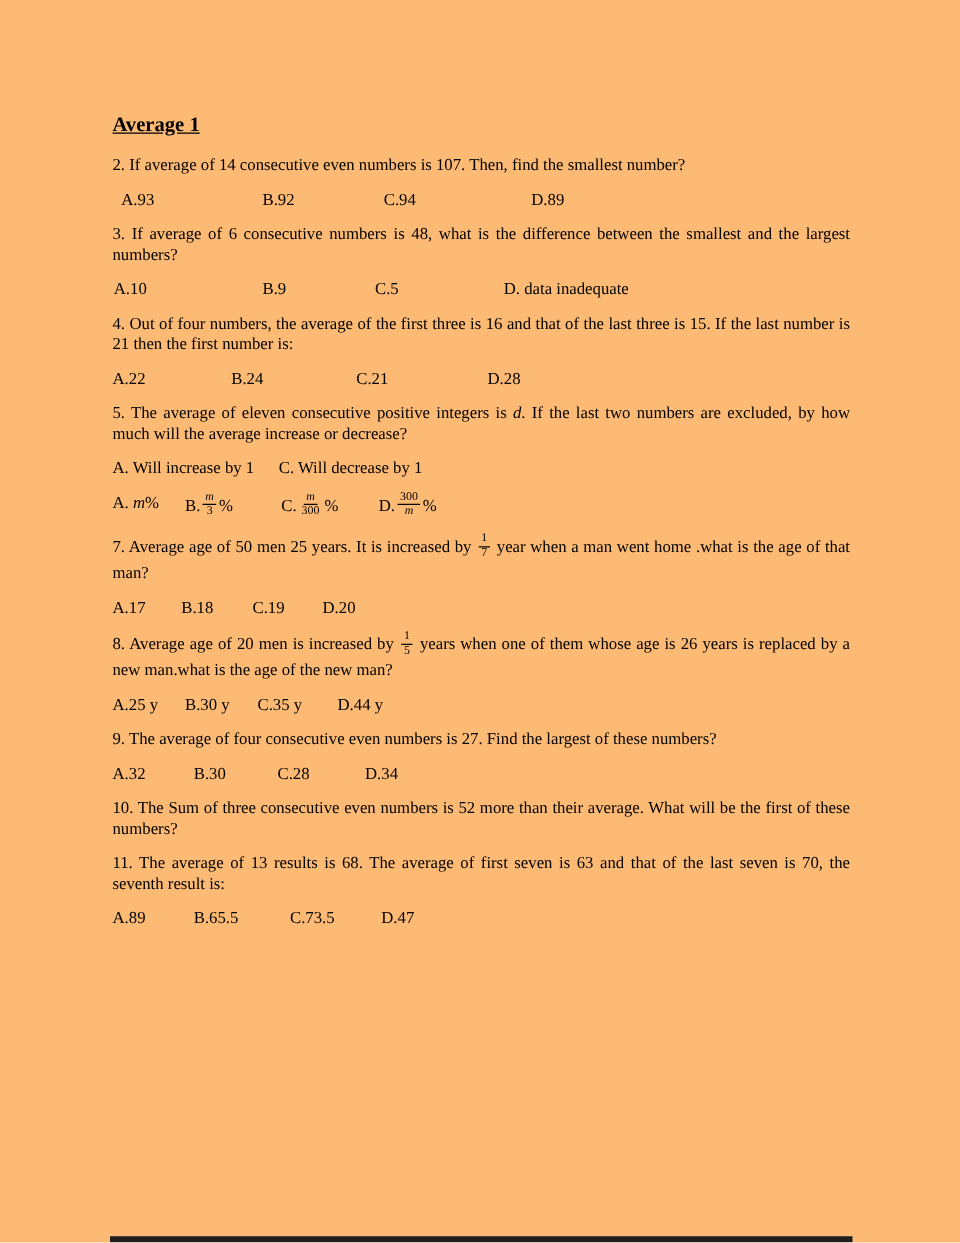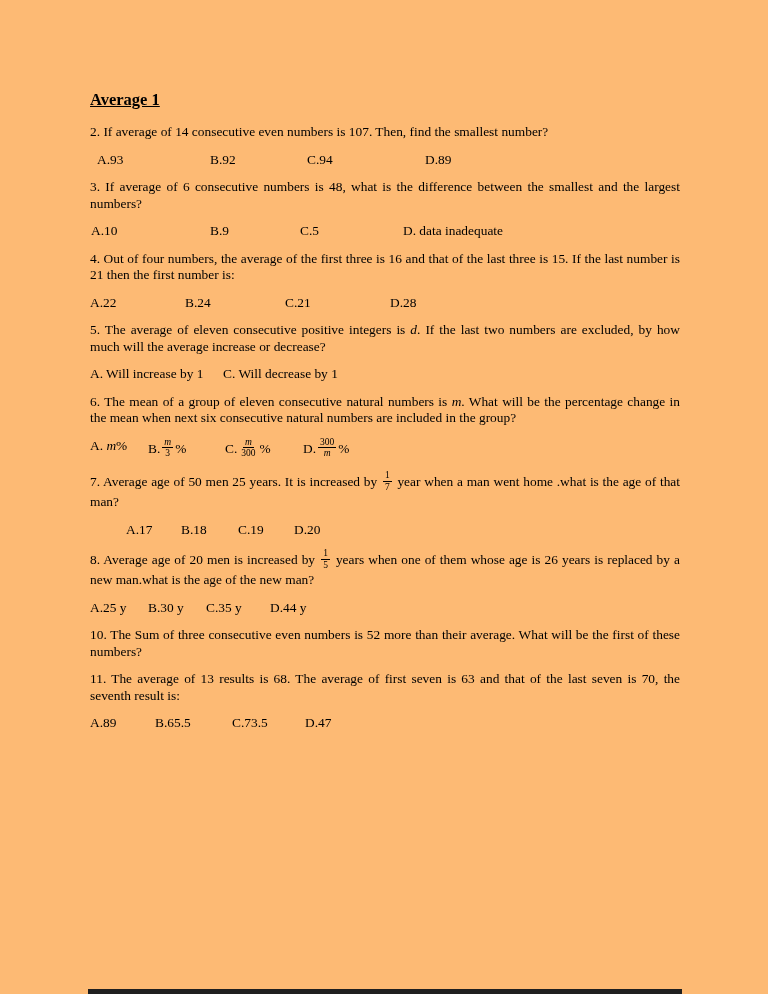--- a/index.html
+++ b/index.html
@@ -90,45 +90,48 @@
         </div>
         <div class="question">
           <p class="q-text"><span>4. Out of four numbers, the average of the first three is 16 and that of the last three is 15. If the last number is 21 then the first number is:</span></p>
           <p class="q-opts"><span class="opt" style="width: 95px;"><span>A.22</span></span><span class="opt" style="width: 100px;"><span>B.24</span></span><span class="opt" style="width: 105px;"><span>C.21</span></span><span class="opt"><span>D.28</span></span></p>
         </div>
         <div class="question">
           <p class="q-text"><span>5. The average of eleven consecutive positive integers is </span><span class="it">d</span><span>. If the last two numbers are excluded, by how much will the average increase or decrease?</span></p>
           <p class="q-opts"><span class="opt" style="width: 133px;"><span>A. Will increase by 1</span></span><span class="opt"><span>C. Will decrease by 1</span></span></p>
         </div>
         <div class="question">
-          <p class="q-text"><span>6. The mean of a group of eleven consecutive natural numbers is </span><span class="it">m</span><span>. What will be the percentage change in the mean when next six consecutive natural numbers are included in the group?</span></p>
           <p class="q-opts"><span class="opt" style="width: 58px;"><span>A. </span><span class="it">m</span><span>%</span></span><span class="opt" style="width: 77px;"><span>B.</span><span class="frac">
                 <span class="fnum it">m</span>
                 <span class="fden">3</span>
               </span><span>%</span></span><span class="opt" style="width: 78px;"><span>C.</span><span class="frac">
                 <span class="fnum it">m</span>
                 <span class="fden">300</span>
               </span><span>%</span></span><span class="opt"><span>D.</span><span class="frac">
                 <span class="fnum">300</span>
                 <span class="fden it">m</span>
               </span><span>%</span></span></p>
         </div>
         <div class="question">
           <p class="q-text"><span>7. Average age of 50 men 25 years. It is increased by </span><span class="frac">
               <span class="fnum">1</span>
               <span class="fden">7</span>
             </span><span> year when a man went home .what is the age of that man?</span></p>
-          <p class="q-opts"><span class="opt" style="width: 55px; margin-left: 36px;"><span>A.17</span></span><span class="opt" style="width: 57px;"><span>B.18</span></span><span class="opt" style="width: 56px;"><span>C.19</span></span><span class="opt"><span>D.20</span></span></p>
+          <p class="q-opts"><span class="opt" style="width: 55px;"><span>A.17</span></span><span class="opt" style="width: 57px;"><span>B.18</span></span><span class="opt" style="width: 56px;"><span>C.19</span></span><span class="opt"><span>D.20</span></span></p>
         </div>
         <div class="question">
           <p class="q-text"><span>8. Average age of 20 men is increased by </span><span class="frac">
               <span class="fnum">1</span>
               <span class="fden">5</span>
             </span><span> years when one of them whose age is 26 years is replaced by a new man.what is the age of the new man?</span></p>
           <p class="q-opts"><span class="opt" style="width: 58px;"><span>A.25 y</span></span><span class="opt" style="width: 58px;"><span>B.30 y</span></span><span class="opt" style="width: 64px;"><span>C.35 y</span></span><span class="opt"><span>D.44 y</span></span></p>
+        </div>
+        <div class="question">
+          <p class="q-text"><span>9. The average of four consecutive even numbers is 27. Find the largest of these numbers?</span></p>
+          <p class="q-opts"><span class="opt" style="width: 65px;"><span>A.32</span></span><span class="opt" style="width: 67px;"><span>B.30</span></span><span class="opt" style="width: 70px;"><span>C.28</span></span><span class="opt"><span>D.34</span></span></p>
         </div>
         <div class="question">
           <p class="q-text"><span>10. The Sum of three consecutive even numbers is 52 more than their average. What will be the first of these numbers?</span></p>
         </div>
         <div class="question">
           <p class="q-text"><span>11. The average of 13 results is 68. The average of first seven is 63 and that of the last seven is 70, the seventh result is:</span></p>
           <p class="q-opts"><span class="opt" style="width: 65px;"><span>A.89</span></span><span class="opt" style="width: 77px;"><span>B.65.5</span></span><span class="opt" style="width: 73px;"><span>C.73.5</span></span><span class="opt"><span>D.47</span></span></p>
         </div>
       </div>
   </div>

